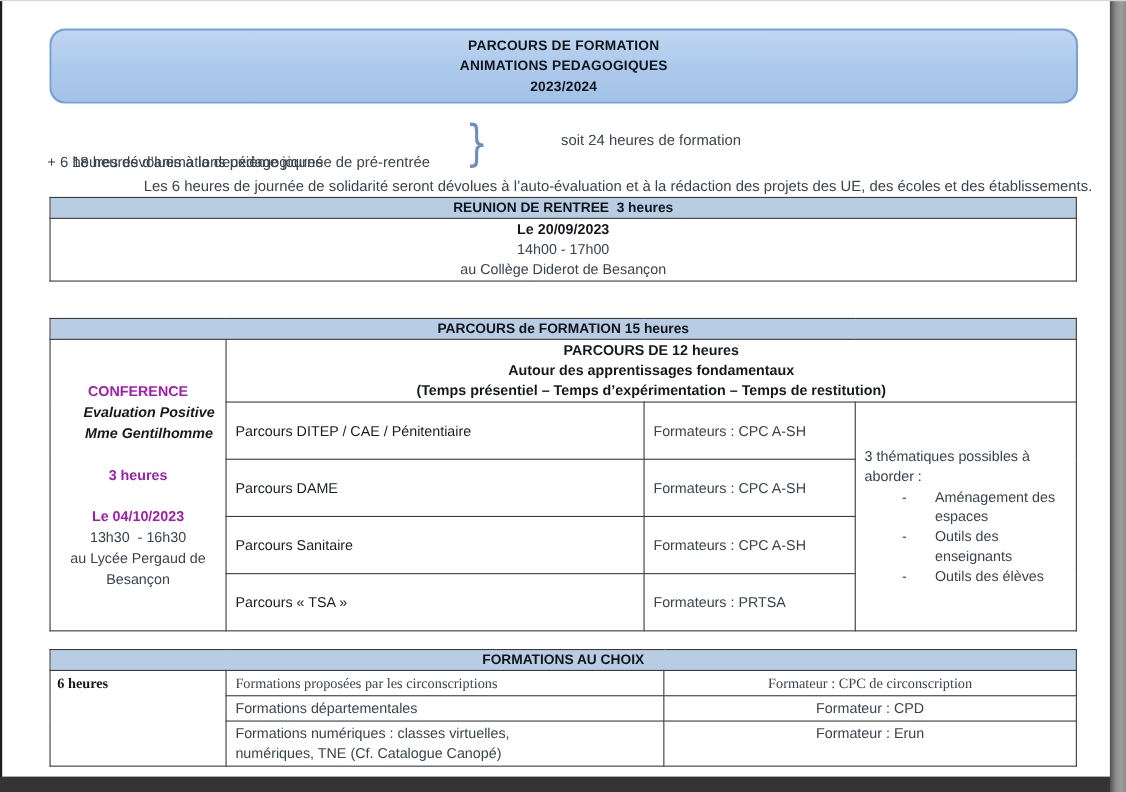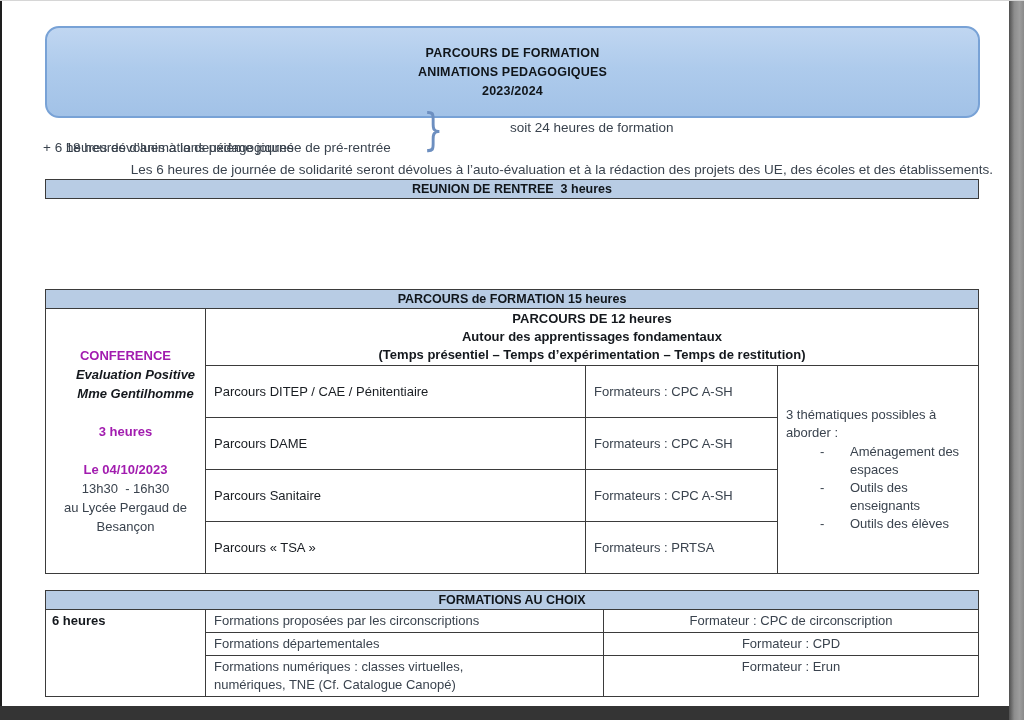--- a/index.html
+++ b/index.html
@@ -5,21 +5,21 @@
   html,body{margin:0;padding:0;}
   body{width:1024px;height:720px;overflow:hidden;position:relative;background:#ffffff;
        font-family:"Liberation Sans","DejaVu Sans",sans-serif;color:#3a434e;}
   .page{position:absolute;inset:0;background:#fff;border-top:1px solid #d6d6d6;}
   
   .edge-left{position:absolute;left:0;top:0;width:2px;height:720px;background:#1e1e1e;z-index:5;}
   .edge-bottom{position:absolute;left:0;top:705px;width:1024px;height:15px;background:#343434;z-index:6;}
   .edge-right{position:absolute;left:1009px;top:0;width:15px;height:720px;z-index:7;
               background:linear-gradient(90deg,#4f4f4f 0,#8d8d8d 35%,#9d9d9d 70%,#8a8a8a 100%);}
   
-  .hbox{position:absolute;left:45px;top:25px;width:935px;height:92px;border-radius:14px;
+  .hbox{position:absolute;left:45px;top:25px;width:935px;height:68px;border-radius:14px;
         background:linear-gradient(180deg,#c0d6f1 0%,#aecbec 45%,#a2c2e7 100%);
         border:2px solid #78a2d6;box-sizing:border-box;
         display:flex;flex-direction:column;justify-content:center;align-items:center;row-gap:5px;}
   .hbox .hline{font-weight:bold;font-size:12.5px;color:#10151a;letter-spacing:.2px;}
   
   .intro{position:absolute;left:43px;top:117px;width:950px;font-size:13.5px;}
   .intro .ln{height:20px;line-height:20px;position:relative;white-space:pre-wrap;}
   .intro .l3{margin-top:2px;text-align:right;}
   .intro .soit{position:absolute;left:467px;top:0;}
   .brace{position:absolute;left:419px;top:104px;font-size:45px;line-height:50px;
@@ -44,21 +44,21 @@
   .pname{font-weight:normal;color:#191d22;padding:0 8px;vertical-align:middle;}
   .ptrainer{padding:0 8px;vertical-align:middle;}
   .themes{vertical-align:middle;padding:0 4px 0 8px;}
   .themes .tintro{line-height:18px;margin-bottom:1px;}
   .theme-item{display:grid;grid-template-columns:30px 1fr;margin-left:34px;line-height:18px;}
   .t-choix{top:589px;width:933px;}
   .hours{vertical-align:top;font-weight:bold;color:#14181d;padding:3px 6px;}
   .fcell{vertical-align:top;padding:2px 8px;}
   .fcell .fw{max-width:322px;line-height:18px;}
   .tcell{vertical-align:top;padding:2px 8px;line-height:18px;text-align:center;}
-  .r20{height:21px;} .r21{height:22px;} .r38{height:39px;}
+  .r20{height:21px;font-family:Liberation Serif, serif;} .r21{height:22px;} .r38{height:39px;}
 </style>
 </head>
 <body>
 
 <div class="page">
 
   <div class="hbox">
     <div class="hline">PARCOURS DE FORMATION</div>
     <div class="hline">ANIMATIONS PEDAGOGIQUES</div>
     <div class="hline">2023/2024</div>
@@ -75,20 +75,27 @@
   <div class="brace">}</div>
 
   <table class="t-reunion">
     <colgroup>
         <col style="width:933px">
       </colgroup>
     <tbody>
         <tr>
           <td class="band">REUNION DE RENTREE  3 heures</td>
         </tr>
+    <tr>
+      <td class="body">
+        <div class="rl" style="font-weight:bold;color:#14181d">Le 20/09/2023</div>
+        <div class="rl">14h00 - 17h00</div>
+        <div class="rl">au Collège Diderot de Besançon</div>
+      </td>
+    </tr>
   </tbody>
     </table>
 
   <table class="t-parcours">
     <colgroup>
       <col style="width:160px">
         <col style="width:380px">
         <col style="width:192px">
         <col style="width:201px">
     </colgroup>

